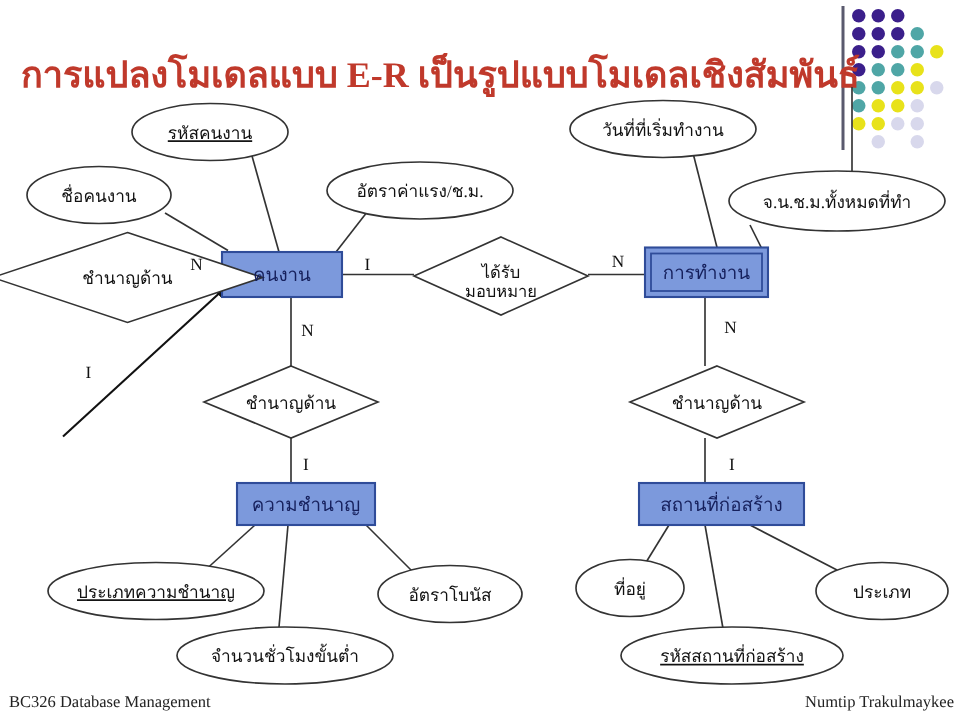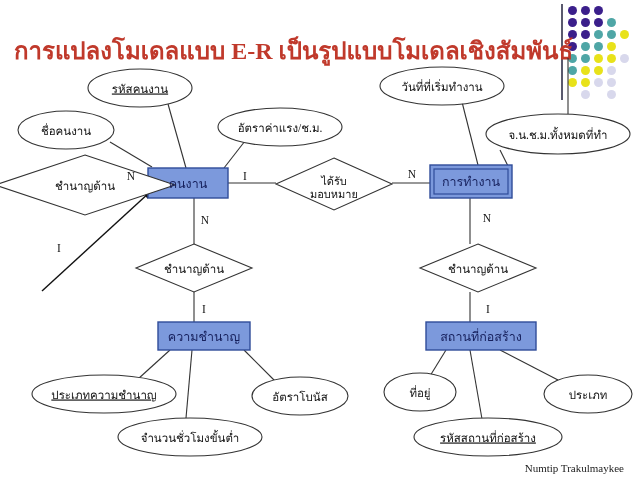--- a/index.html
+++ b/index.html
@@ -21,21 +21,21 @@
     font-size:24px;line-height:30px;color:#C0392B;font-weight:bold;
     letter-spacing:0px;white-space:nowrap;
   }
 
   
   #canvas{position:absolute;left:0;top:0;width:640px;height:480px;}
 
   
   .footer{position:absolute;bottom:6px;font-size:11px;color:#222;}
   #footer-left{left:6px;}
-  #footer-right{right:16px;}
+  #footer-right{right:4px;}
 
   .er-label{font-family:"Liberation Serif","DejaVu Serif",serif;}
 </style>
 </head>
 <body>
 
 <div id="slide">
 
   <div id="dotrule"></div>
   <div id="dotgrid">
@@ -160,14 +160,15 @@
         <text x="245" y="180" text-anchor="middle" font-size="11.5" font-family="&quot;Liberation Serif&quot;,&quot;DejaVu Serif&quot;,serif" fill="#111">I</text>
         <text x="412" y="178" text-anchor="middle" font-size="11.5" font-family="&quot;Liberation Serif&quot;,&quot;DejaVu Serif&quot;,serif" fill="#111">N</text>
         <text x="205" y="224" text-anchor="middle" font-size="11.5" font-family="&quot;Liberation Serif&quot;,&quot;DejaVu Serif&quot;,serif" fill="#111">N</text>
         <text x="487" y="222" text-anchor="middle" font-size="11.5" font-family="&quot;Liberation Serif&quot;,&quot;DejaVu Serif&quot;,serif" fill="#111">N</text>
         <text x="204" y="313" text-anchor="middle" font-size="11.5" font-family="&quot;Liberation Serif&quot;,&quot;DejaVu Serif&quot;,serif" fill="#111">I</text>
         <text x="488" y="313" text-anchor="middle" font-size="11.5" font-family="&quot;Liberation Serif&quot;,&quot;DejaVu Serif&quot;,serif" fill="#111">I</text>
         <text x="59" y="252" text-anchor="middle" font-size="11.5" font-family="&quot;Liberation Serif&quot;,&quot;DejaVu Serif&quot;,serif" fill="#111">I</text>
       </g>
   </svg>
 
+  <div class="footer" id="footer-left">BC326 Database Management</div>
   <div class="footer" id="footer-right">Numtip Trakulmaykee</div>
 </div>
 
 </body></html>

